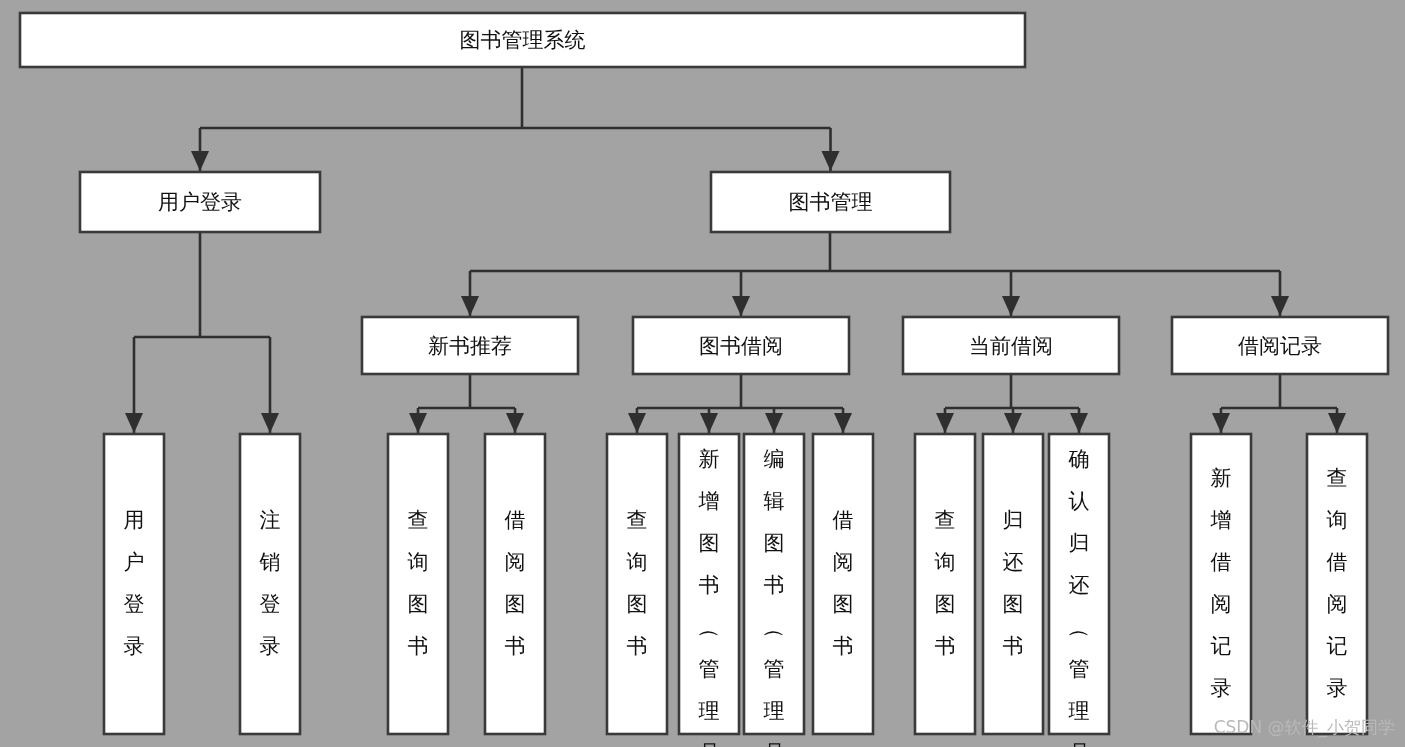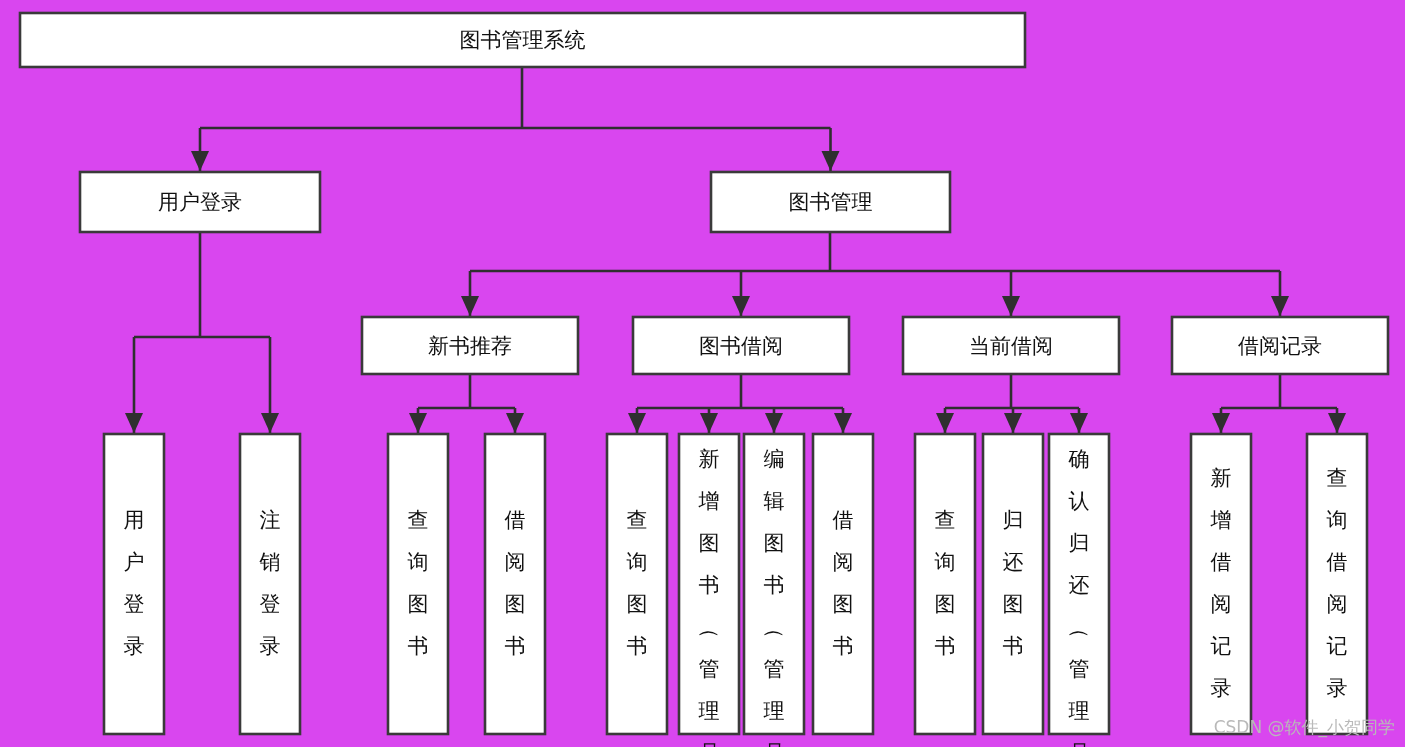--- a/index.html
+++ b/index.html
@@ -8,21 +8,21 @@
     padding: 0;
     background: #ffffff;
   }
   body {
     font-family: "Liberation Sans", "DejaVu Sans", sans-serif;
   }
   #diagram-root {
     position: relative;
     width: 1405px;
     height: 747px;
-    background: #d946ef;
+    background: #a3a3a3;
     overflow: hidden;
   }
   svg.diagram-canvas {
     position: absolute;
     left: 0;
     top: 0;
     width: 1405px;
     height: 747px;
     display: block;
   }

